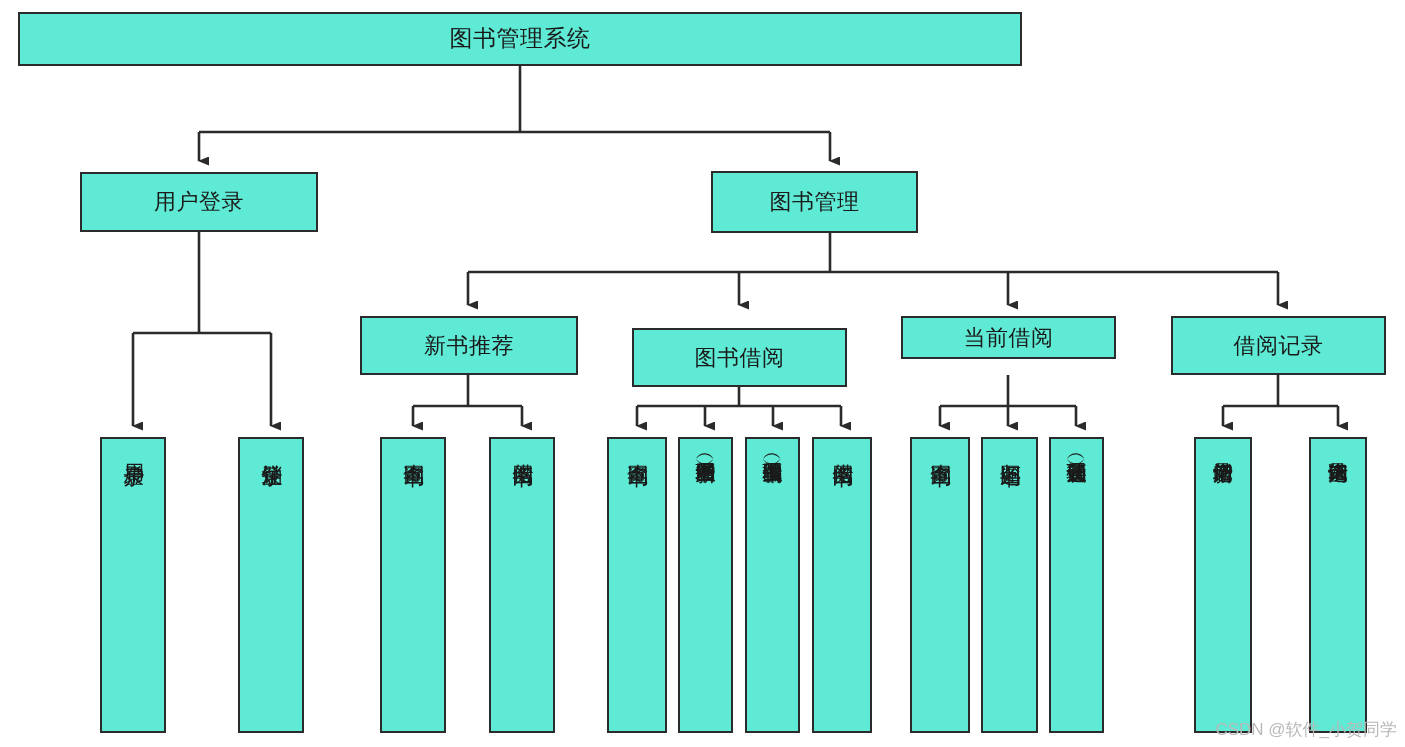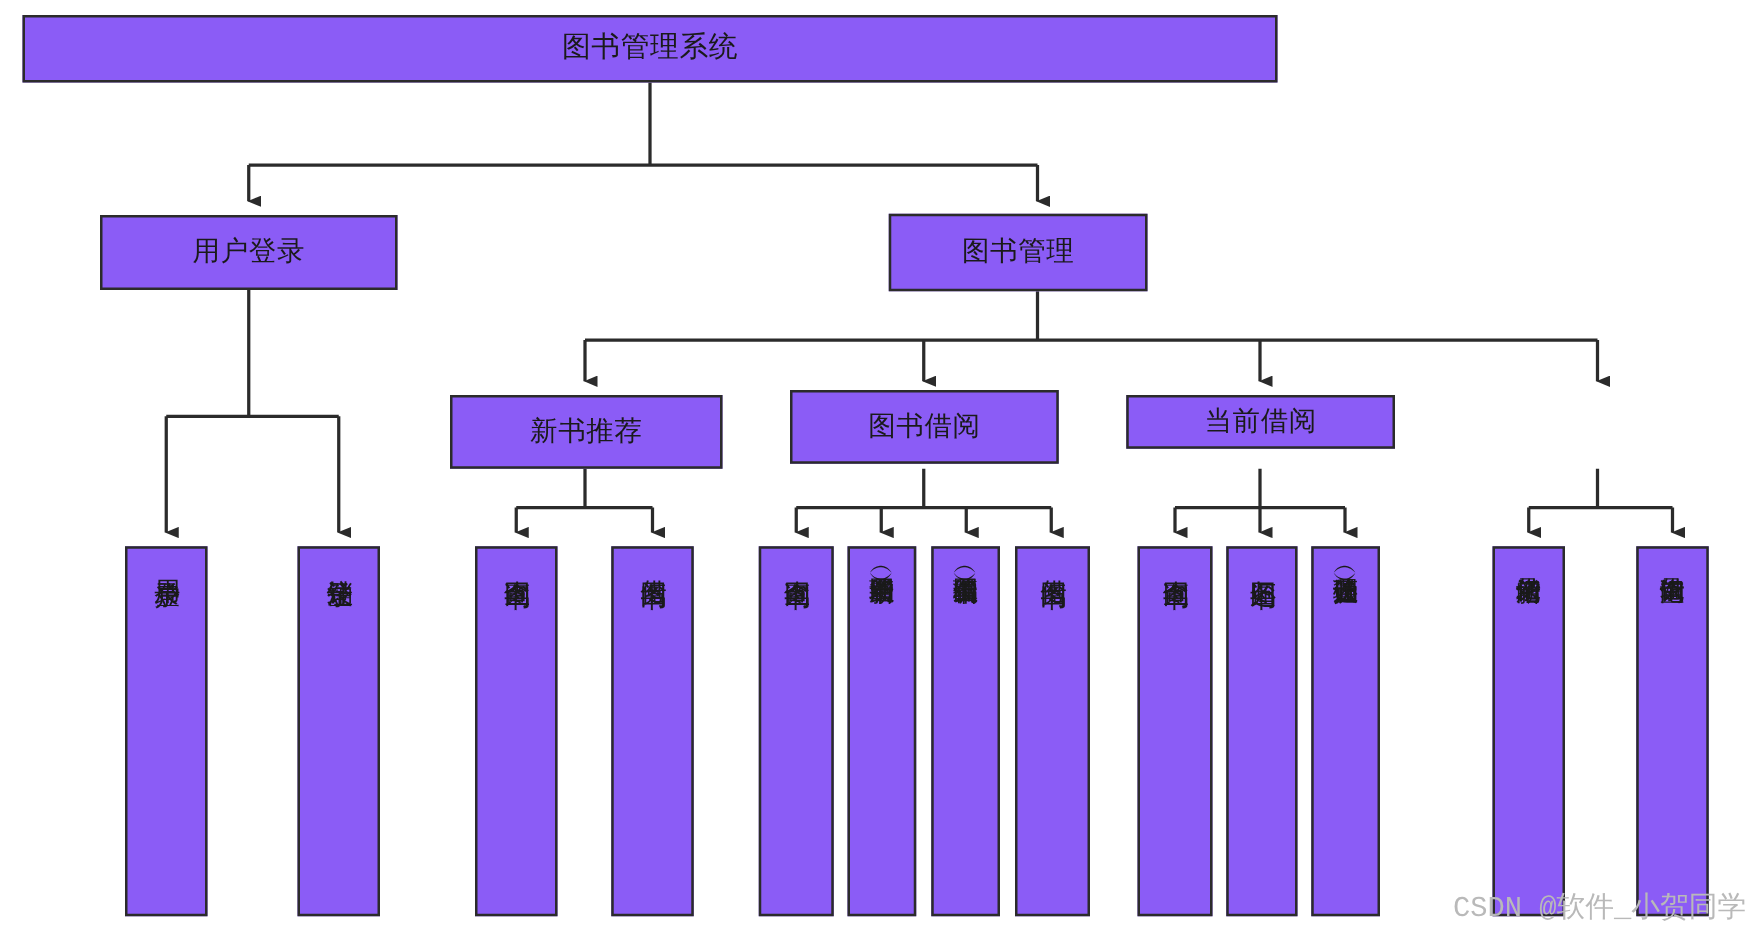--- a/index.html
+++ b/index.html
@@ -21,21 +21,21 @@
   #diagram-svg {
     position: absolute;
     left: 0;
     top: 0;
     width: 1405px;
     height: 747px;
   }
   .node {
     position: absolute;
     box-sizing: border-box;
-    background: #8b5cf6;
+    background: #5eead4;
     border: 2px solid #2b2b2b;
     display: flex;
     align-items: center;
     justify-content: center;
     color: #1a1a1a;
     z-index: 2;
   }
   .node-label {
     display: block;
     text-align: center;
@@ -62,25 +62,25 @@
     white-space: nowrap;
   }
   .node.vertical.narrow .node-label {
     font-size: 20px;
     letter-spacing: 0px;
   }
   #watermark {
     position: absolute;
     right: 8px;
     bottom: 6px;
-    font-size: 23px;
+    font-size: 17px;
     color: #b9b9b9;
     z-index: 5;
     white-space: nowrap;
-    font-family: Liberation Mono, monospace;
+    font-family: Liberation Sans, sans-serif;
   }
 </style>
 </head>
 <body>
 
 <div id="diagram-root">
 
   <svg id="diagram-svg" viewBox="0 0 1405 747" xmlns="http://www.w3.org/2000/svg">
     <defs>
       <marker id="arrowhead" markerWidth="9" markerHeight="11" refX="4.5" refY="10" orient="auto" markerUnits="userSpaceOnUse">
@@ -140,28 +140,31 @@
   </div>
 
   <div class="node horizontal" style="left:711px; top:171px; width:207px; height:62px;">
     <span class="node-label">图书管理</span>
   </div>
 
   <div class="node horizontal" style="left:360px; top:316px; width:218px; height:59px;">
     <span class="node-label">新书推荐</span>
   </div>
 
-  <div class="node horizontal" style="left:632px; top:312px; width:215px; height:59px;">
+  <div class="node horizontal" style="left:632px; top:328px; width:215px; height:59px;">
     <span class="node-label">图书借阅</span>
   </div>
 
   <div class="node horizontal" style="left:901px; top:316px; width:215px; height:43px;">
     <span class="node-label">当前借阅</span>
   </div>
 
+  <div class="node horizontal" style="left:1171px; top:316px; width:215px; height:59px;">
+    <span class="node-label">借阅记录</span>
+  </div>
 
   <div class="node vertical" style="left:100px; top:437px; width:66px; height:296px;">
     <span class="node-label">用户登录</span>
   </div>
 
   <div class="node vertical" style="left:238px; top:437px; width:66px; height:296px;">
     <span class="node-label">注销登录</span>
   </div>
 
   <div class="node vertical" style="left:380px; top:437px; width:66px; height:296px;">

